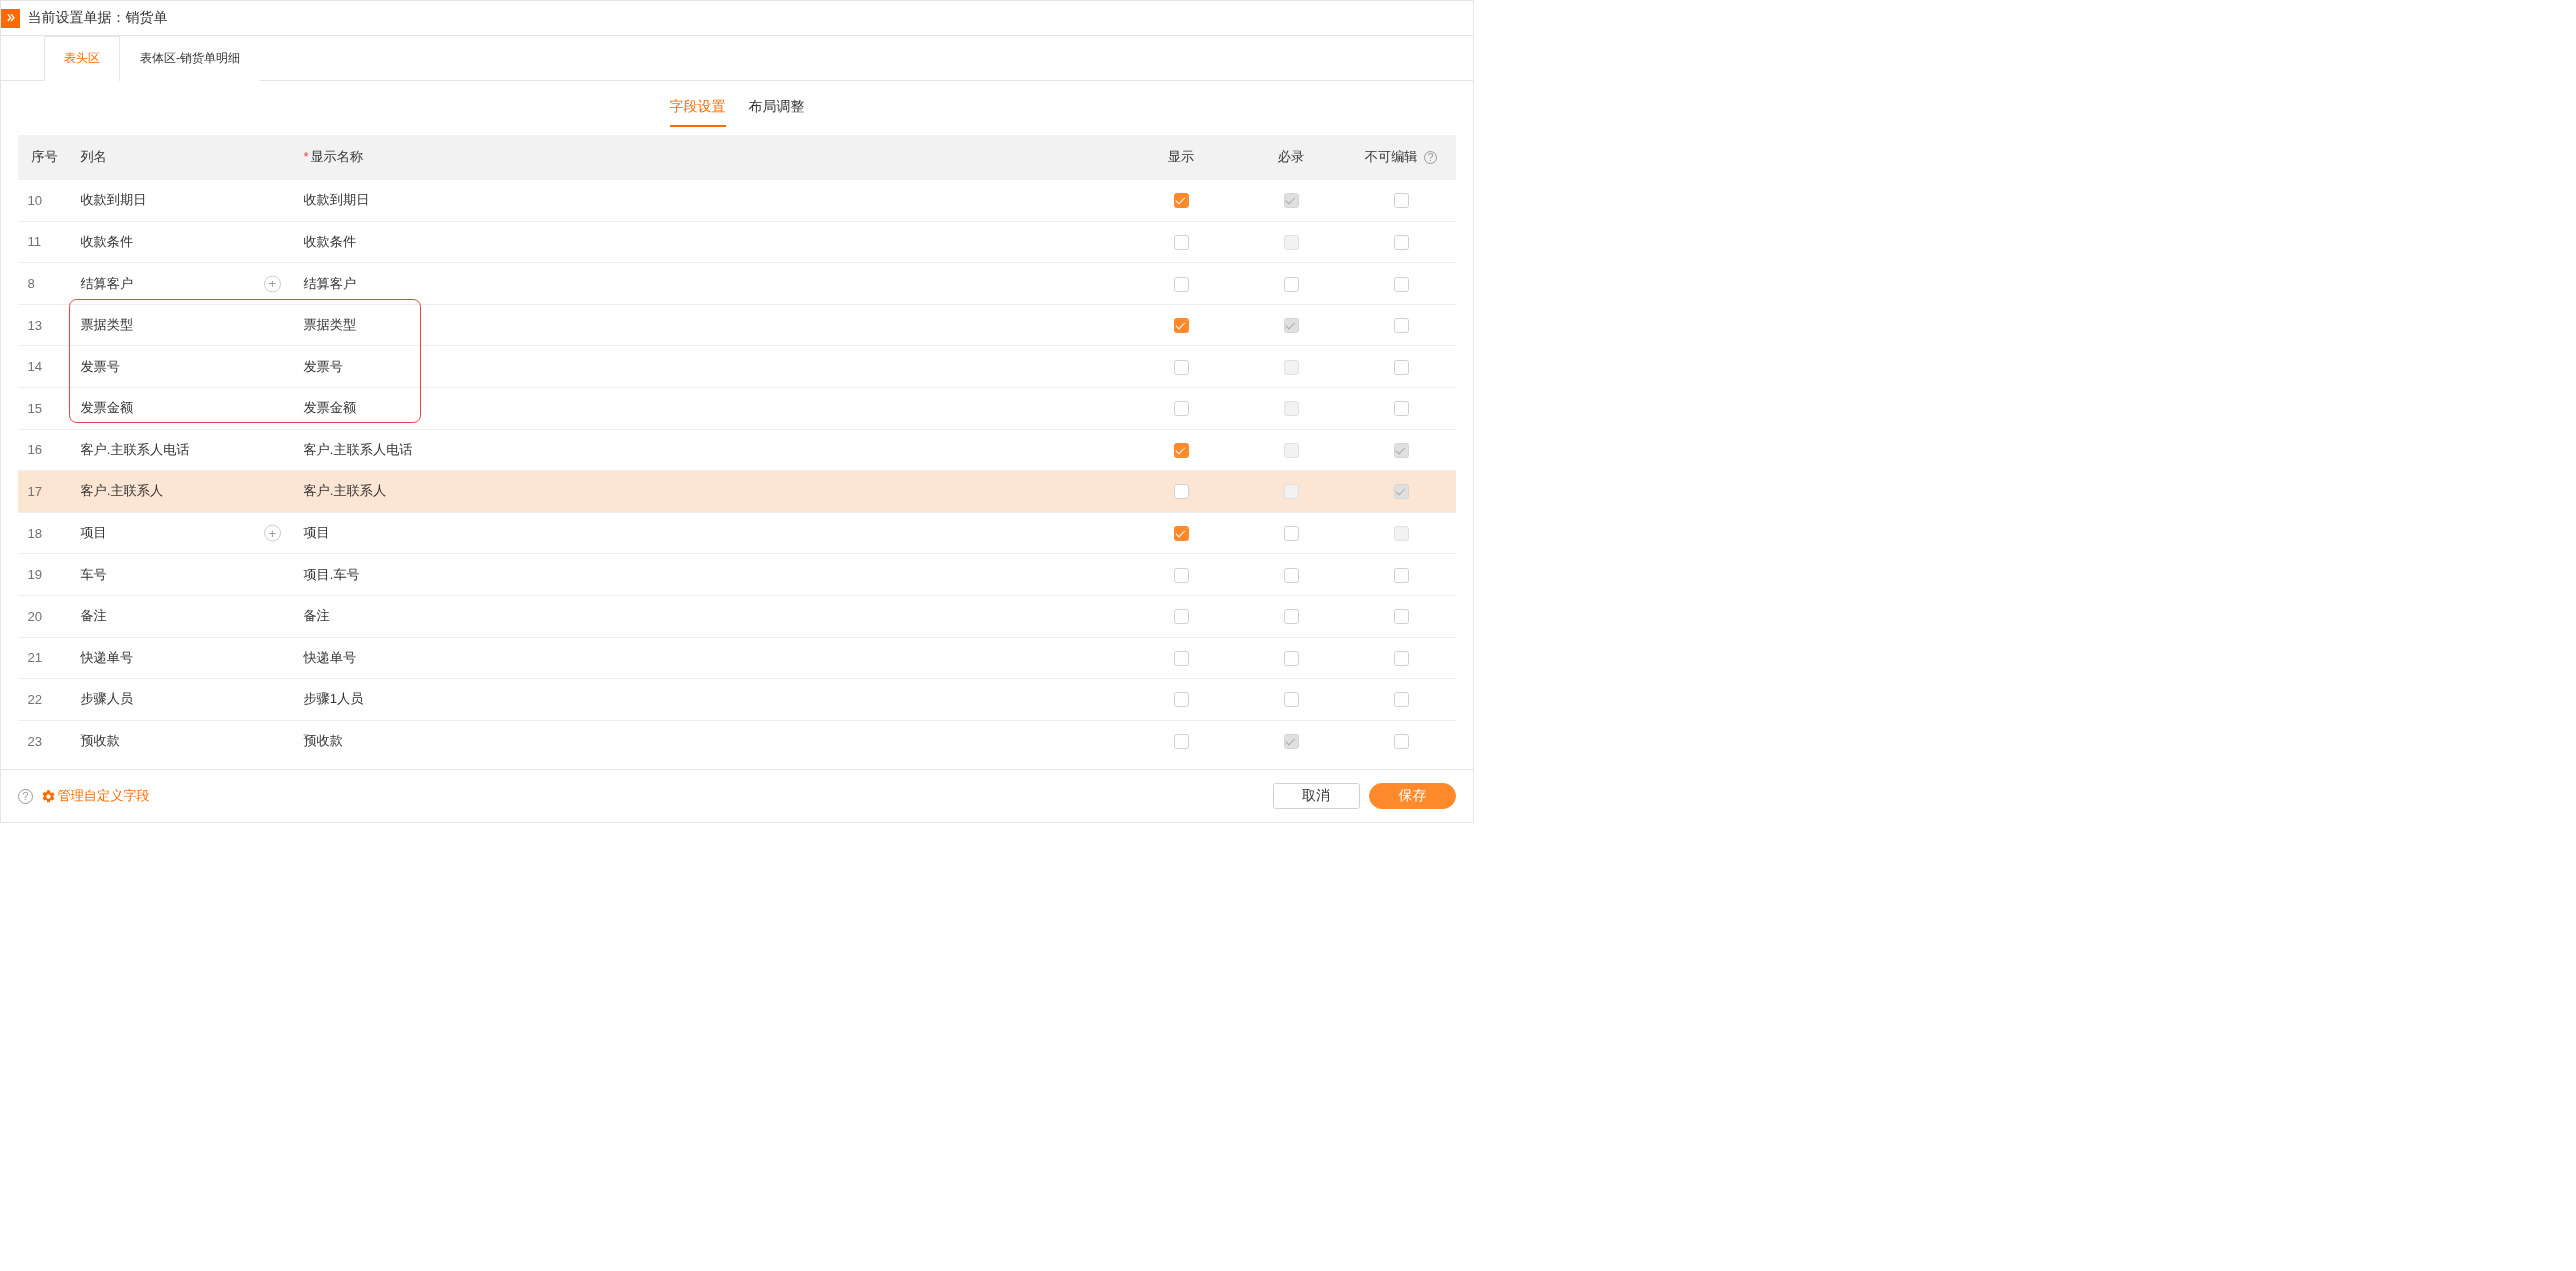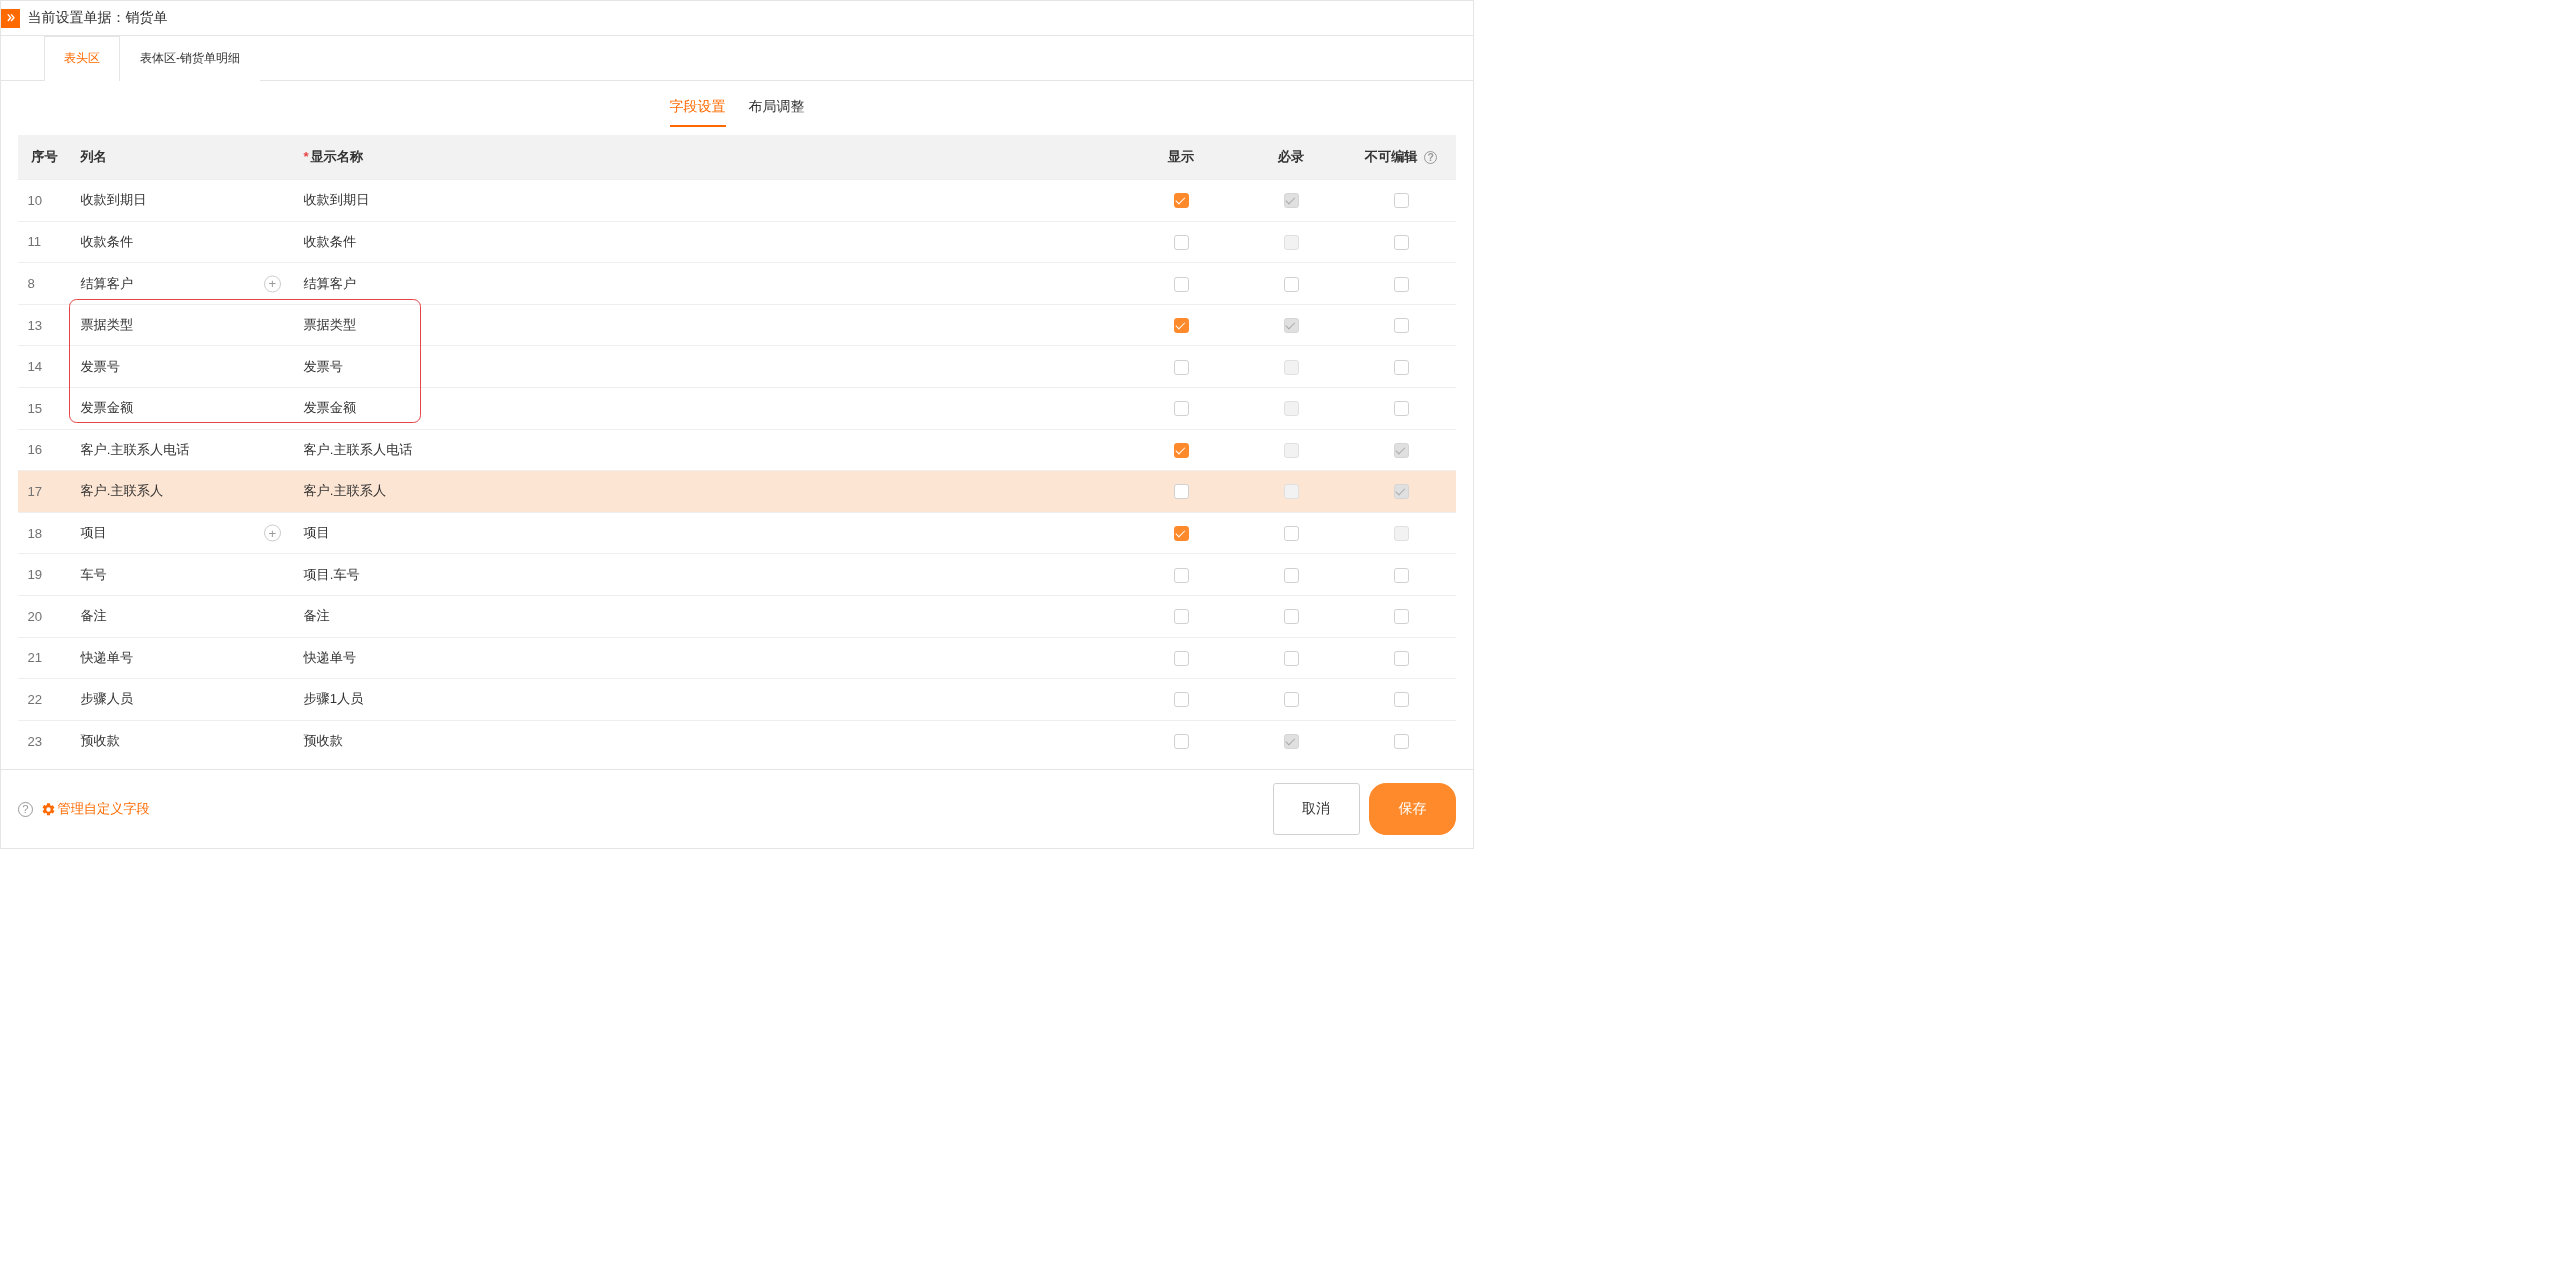--- a/index.html
+++ b/index.html
@@ -79,21 +79,21 @@
     .table-wrap { position: relative; }
     .table {
       width: 100%;
       border-collapse: collapse;
       table-layout: fixed;
     }
     .table thead th {
       background: #f2f2f2;
       text-align: left;
       padding: 13.2px 9.4px;
-      font-weight: 700;
+      font-weight: 400;
       font-size: 13.2px;
       border: none;
     }
     .table thead th.center { text-align: center; }
     .col-seq { width: 53px; text-align: center; }
     .col-name { width: 223px; }
     .col-display-name { width: auto; }
     .col-show, .col-required, .col-readonly { width: 110px; text-align: center; }
     .table tbody td {
       border-top: 0.9px solid #eee;
@@ -175,21 +175,21 @@
     .gear-icon svg { width: 15px; height: 15px; }
     .custom-link {
       color: #ff6a00;
       margin-left: 1.9px;
       cursor: pointer;
       font-size: 13.2px;
     }
     .footer-spacer { flex: 1; }
     .btn {
       min-width: 87px;
-      height: 52px;
+      height: 26px;
       border-radius: 2.8px;
       font-size: 14px;
       cursor: pointer;
       border: 0.9px solid #d0d0d0;
       background: #fff;
       color: #333;
       margin-left: 9.4px;
     }
     .btn.primary {
       background: #ff8a2b;

